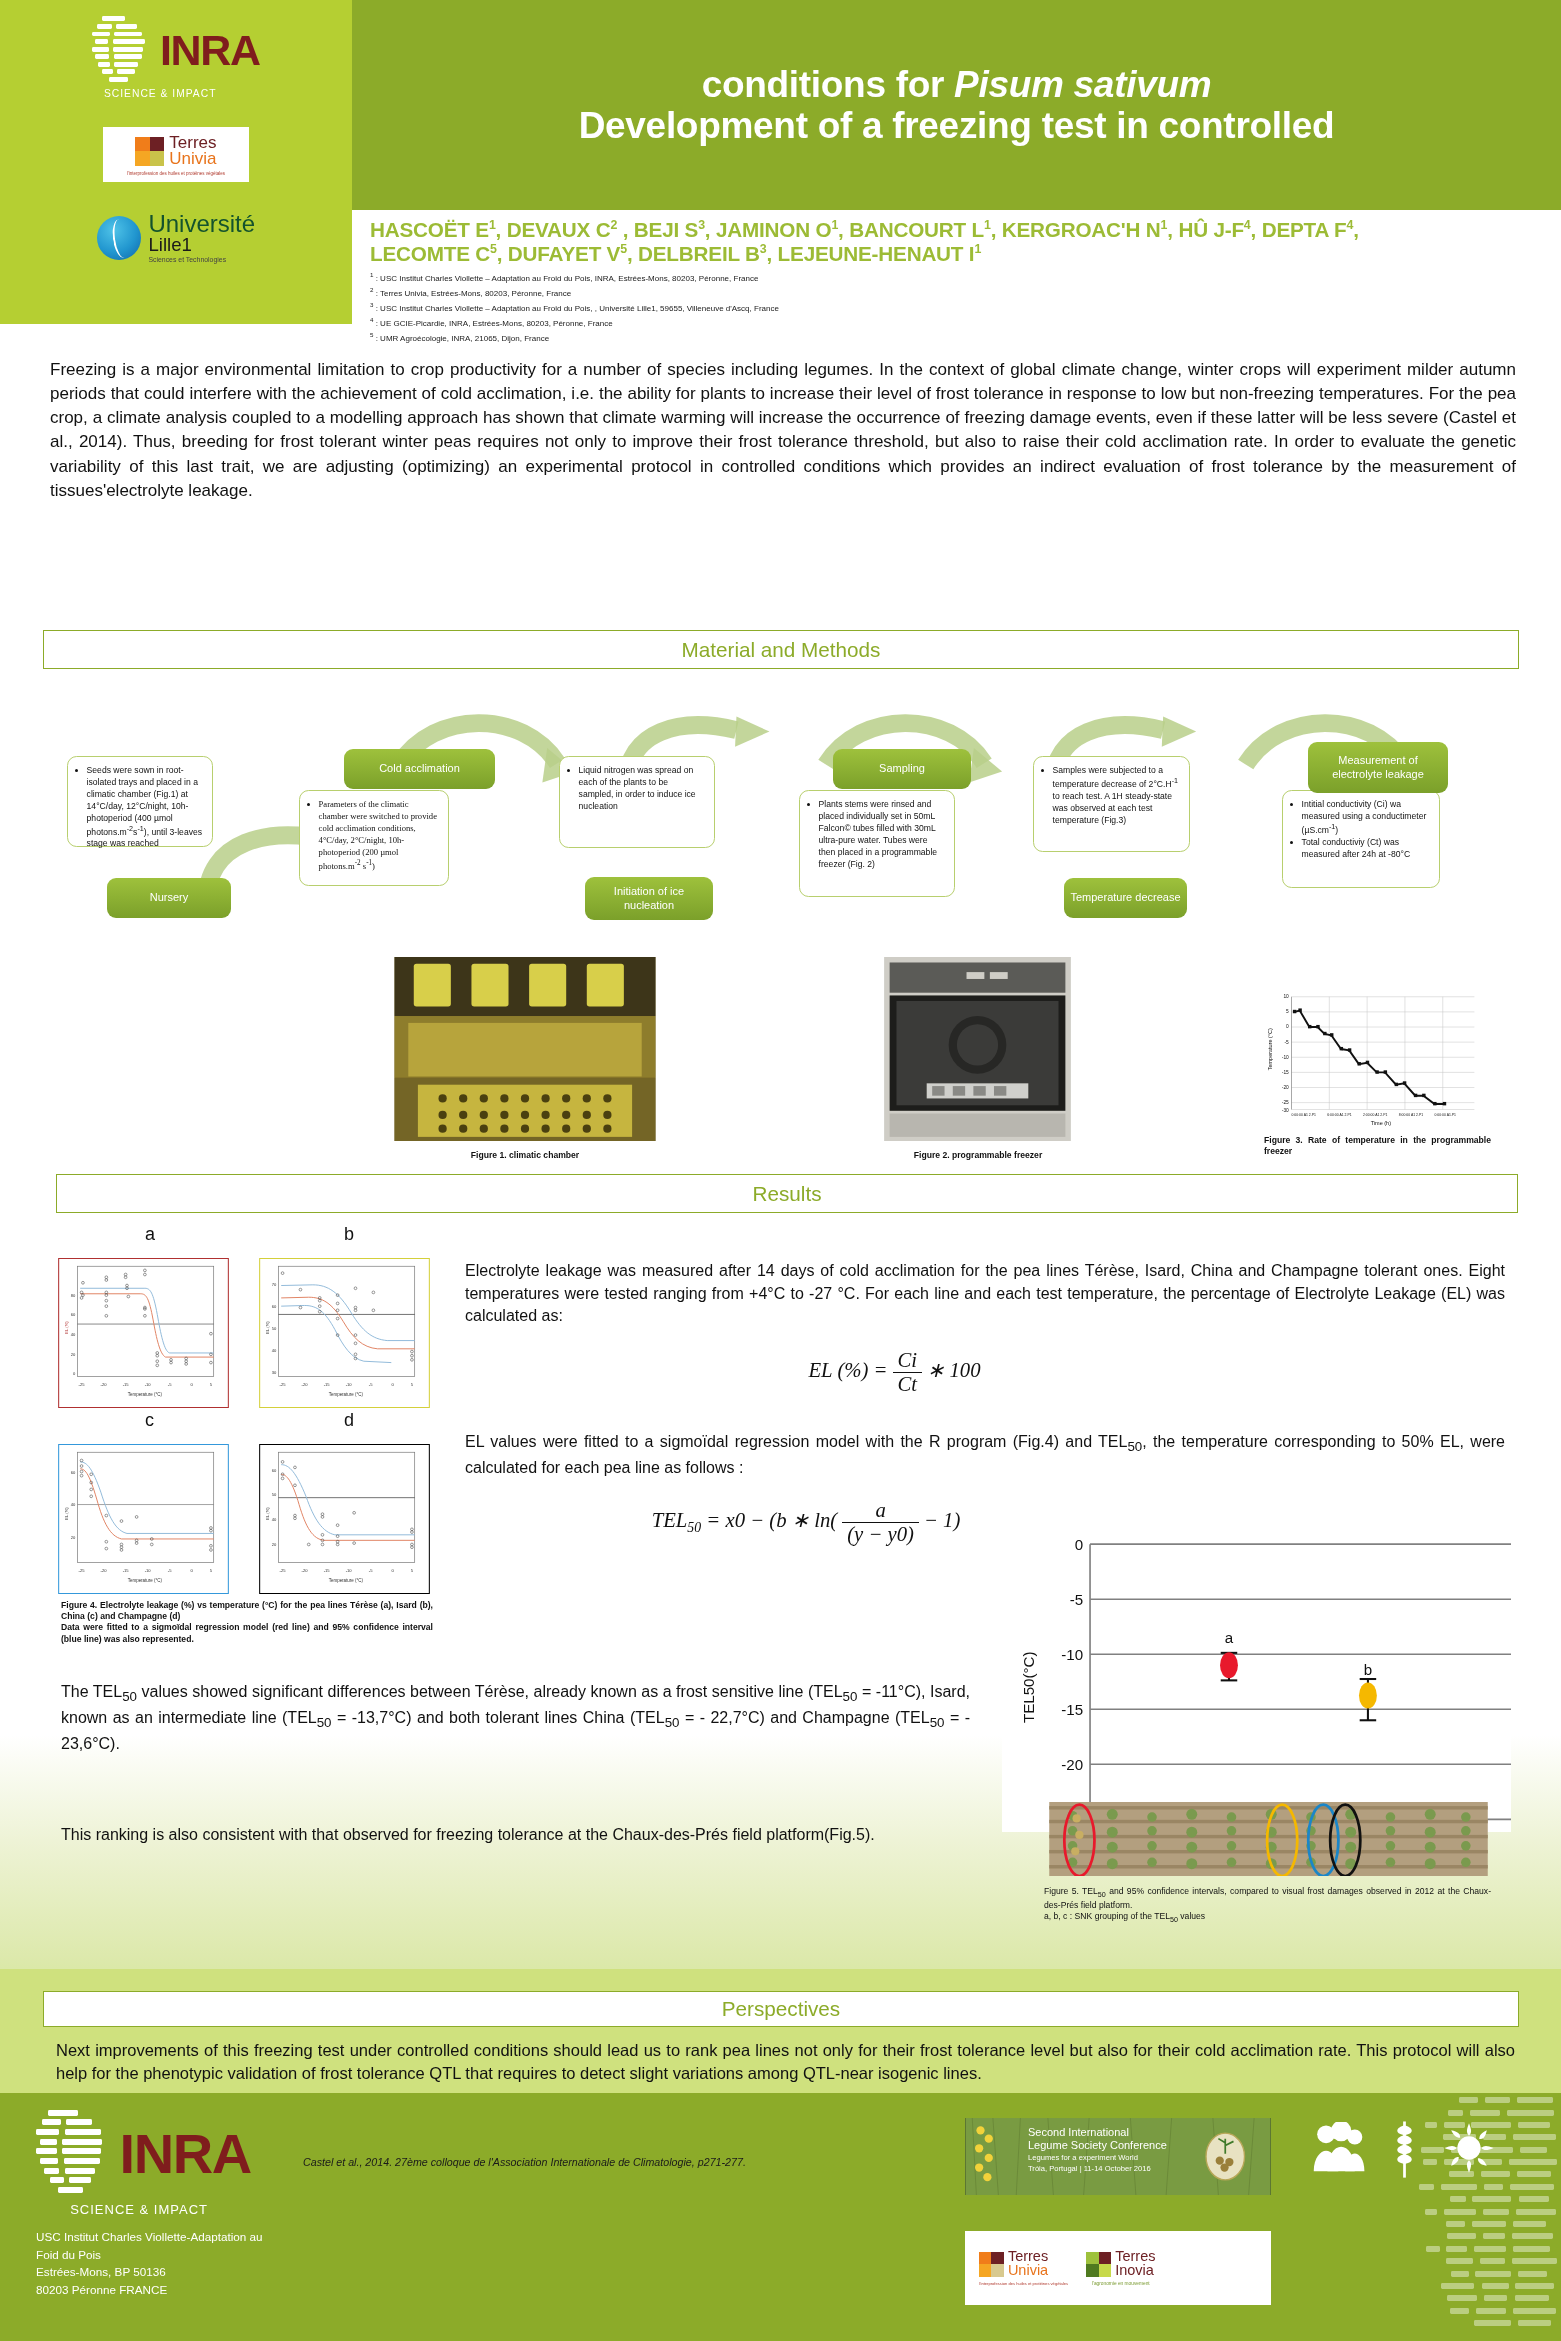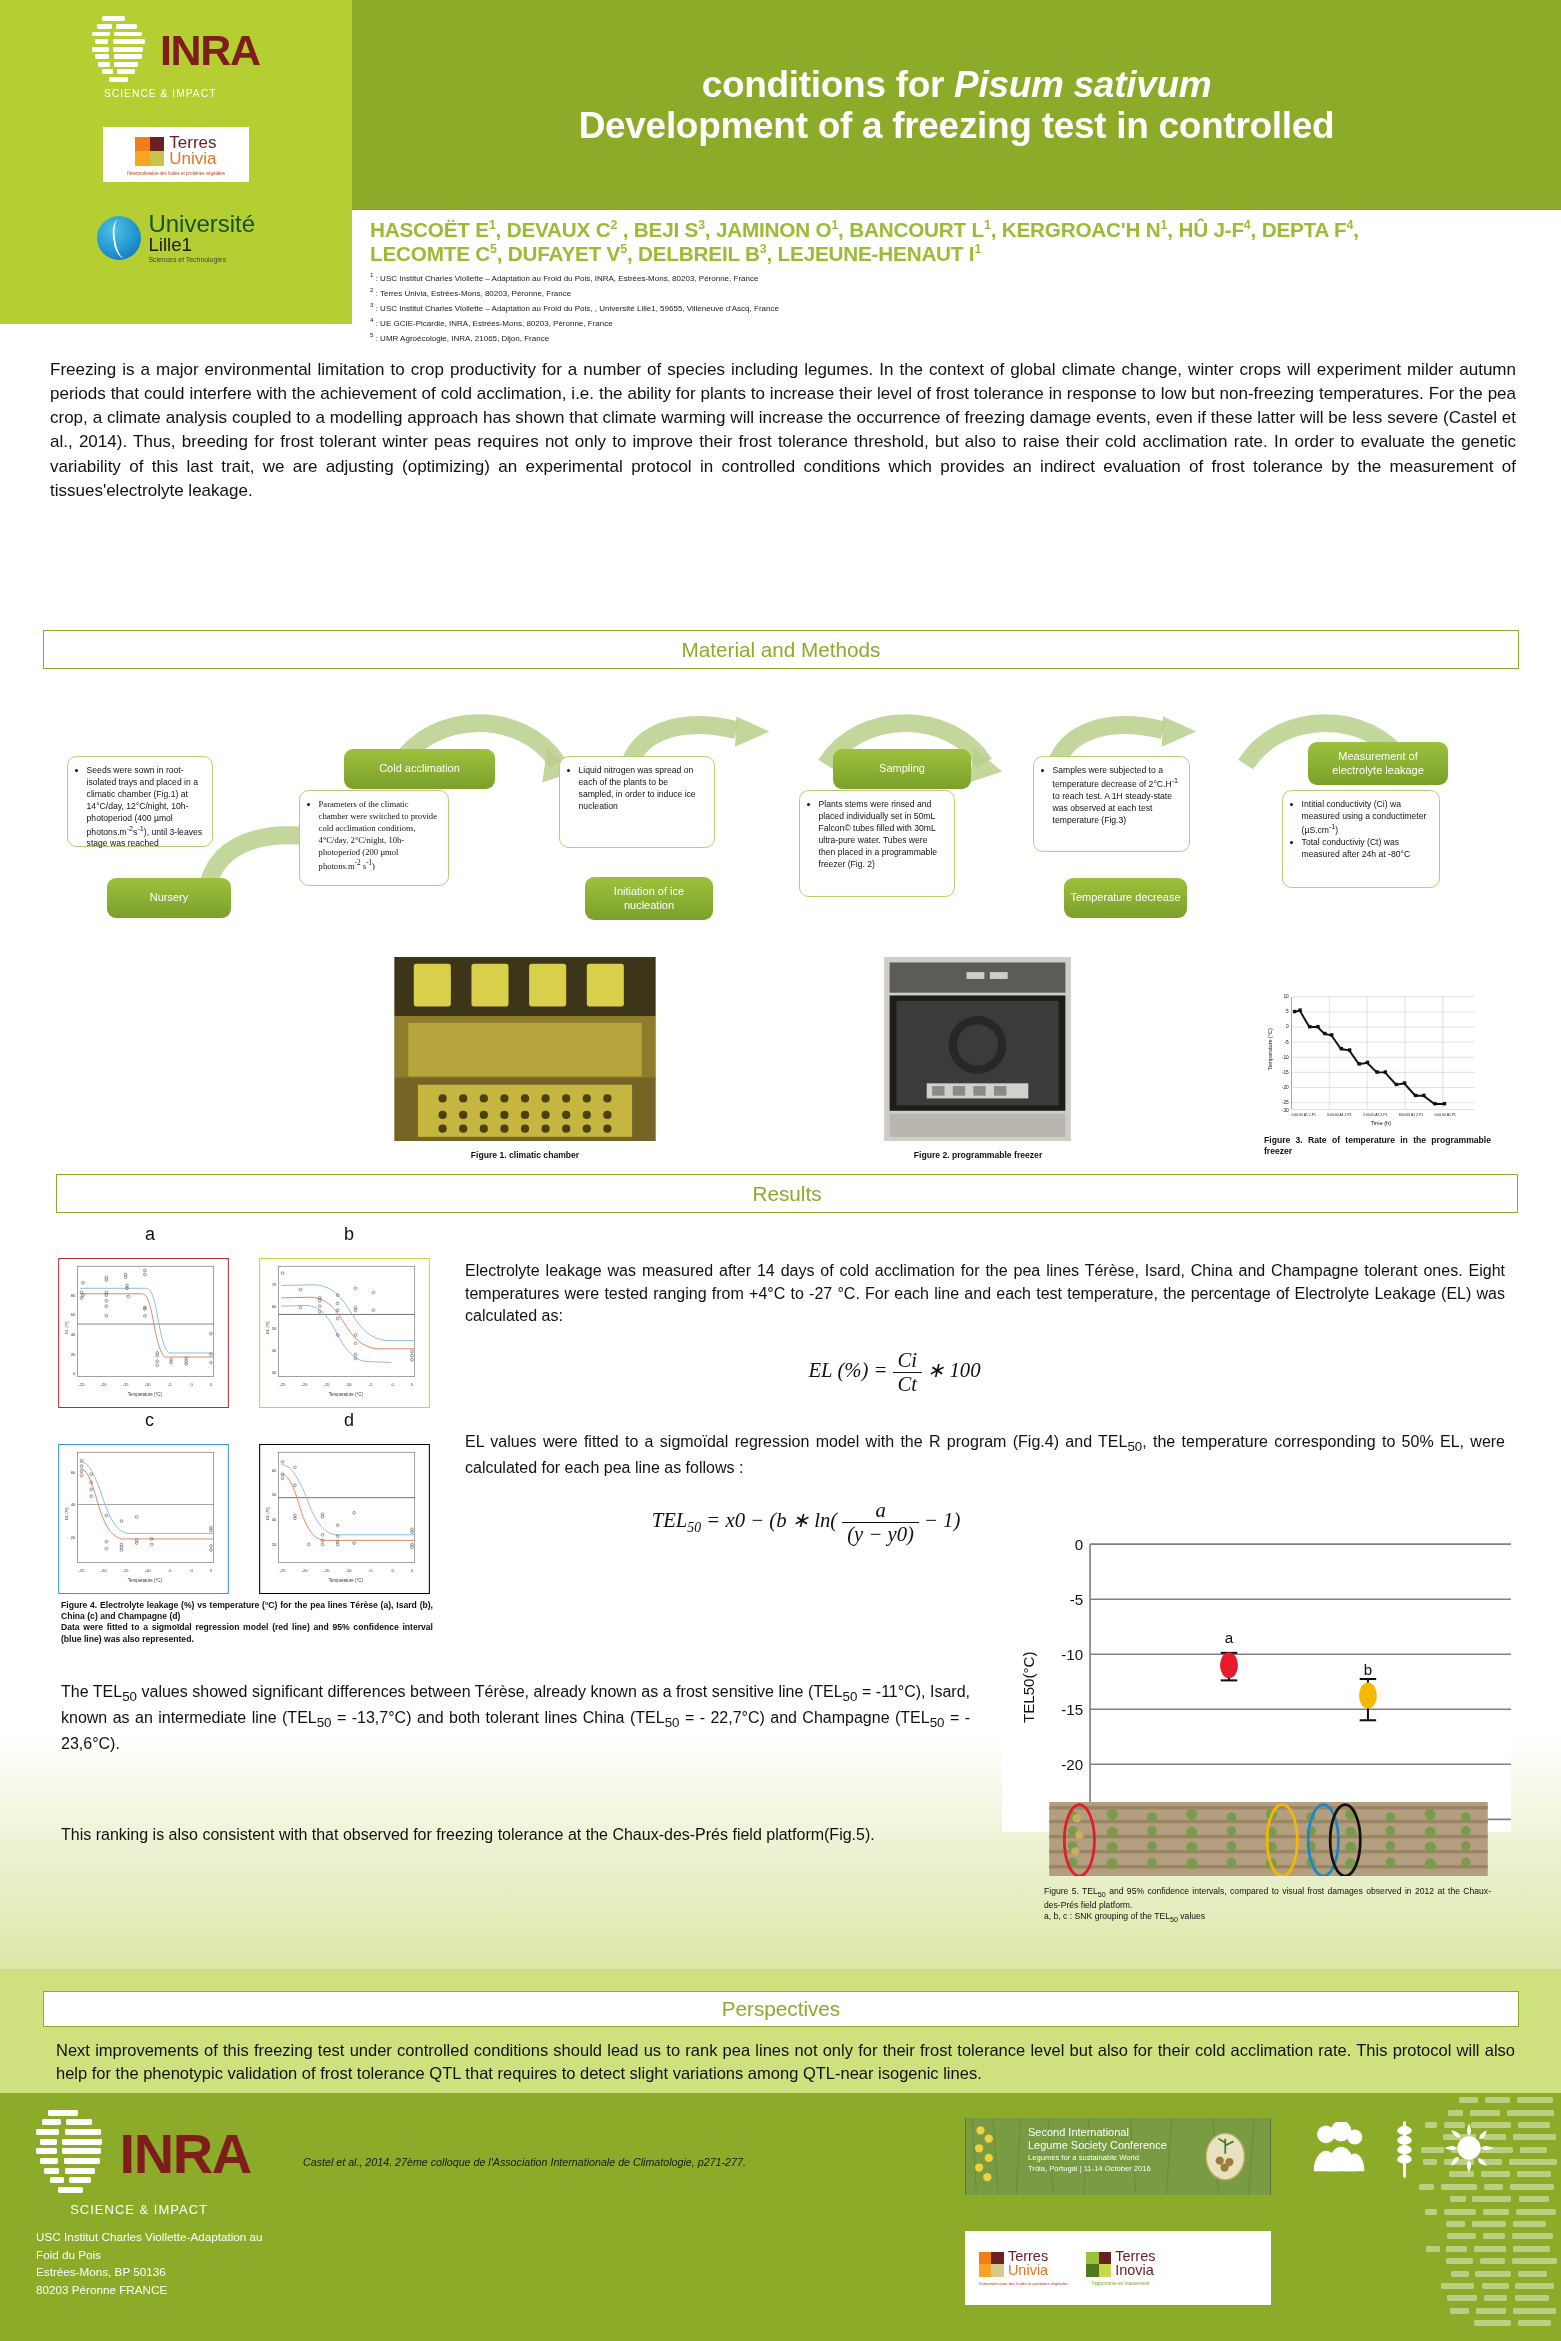--- a/index.html
+++ b/index.html
@@ -272,21 +272,21 @@
     </ul>
 </div>
 <div class="mm-head" style="left:1064px; top:878px; width:123px; height:40px;">Temperature decrease</div>
 
 <div class="mm-box" style="left:1282px; top:790px; width:158px; height:98px;">
   <ul>
     <li>Intitial conductivity (Ci) wa measured using a conductimeter (µS.cm<sup>-1</sup>)</li>
     <li>Total conductiviy (Ct) was measured after 24h at -80°C</li>
   </ul>
 </div>
-<div class="mm-head" style="left:1308px; top:742px; width:140px; height:43px;">Measurement of electrolyte leakage</div>
+<div class="mm-head" style="left:1308px; top:742px; width:140px; height:51px;">Measurement of electrolyte leakage</div>
 
 <svg class="photo" style="left:394px;top:957px;width:262px;height:184px" viewBox="0 0 380 268">
   <rect width="380" height="268" fill="#6e5f22"></rect>
   <rect x="0" y="0" width="380" height="86" fill="#3d3519"></rect>
   <g fill="#d8cf4a">
     <rect x="28" y="10" width="54" height="62" rx="4"></rect>
       <rect x="112" y="10" width="54" height="62" rx="4"></rect>
     <rect x="196" y="10" width="54" height="62" rx="4"></rect>
       <rect x="280" y="10" width="54" height="62" rx="4"></rect>
   </g>
@@ -923,21 +923,21 @@
       <g fill="#9a7f3a">
           <circle cx="370" cy="62" r="6"></circle>
           <circle cx="384" cy="64" r="6"></circle>
           <circle cx="377" cy="72" r="6"></circle>
         </g>
       <path d="M378,30 L378,52 M378,36 L368,30 M378,40 L390,34" stroke="#3f7a2a" stroke-width="2.5" fill="none"></path>
     </svg>
     <div style="position:absolute;left:63px;top:8.3px;color:#fff;line-height:1.18">
       <div style="font-size:11px">Second International</div>
       <div style="font-size:11px">Legume Society Conference</div>
-      <div style="font-size:7.6px;margin-top:2.1px">Legumes for a sustainable World</div>
+      <div style="font-size:7.6px;margin-top:2.1px">Legumes for a experiment World</div>
       <div style="font-size:7.6px;margin-top:1.4px">Tróia, Portugal | 11-14 October 2016</div>
     </div>
   </div>
 
   <div style="position:absolute;left:1308px;top:23.4px;display:flex;gap:19px;align-items:center">
     <svg width="58" height="52" viewBox="0 0 84 76">
       <circle cx="26" cy="18" r="13" fill="#fff"></circle>
         <circle cx="48" cy="13" r="15" fill="#fff"></circle>
         <circle cx="68" cy="22" r="11" fill="#fff"></circle>
       <path d="M8,72 C8,52 18,42 26,42 C34,42 44,52 44,72 Z" fill="#fff"></path>

